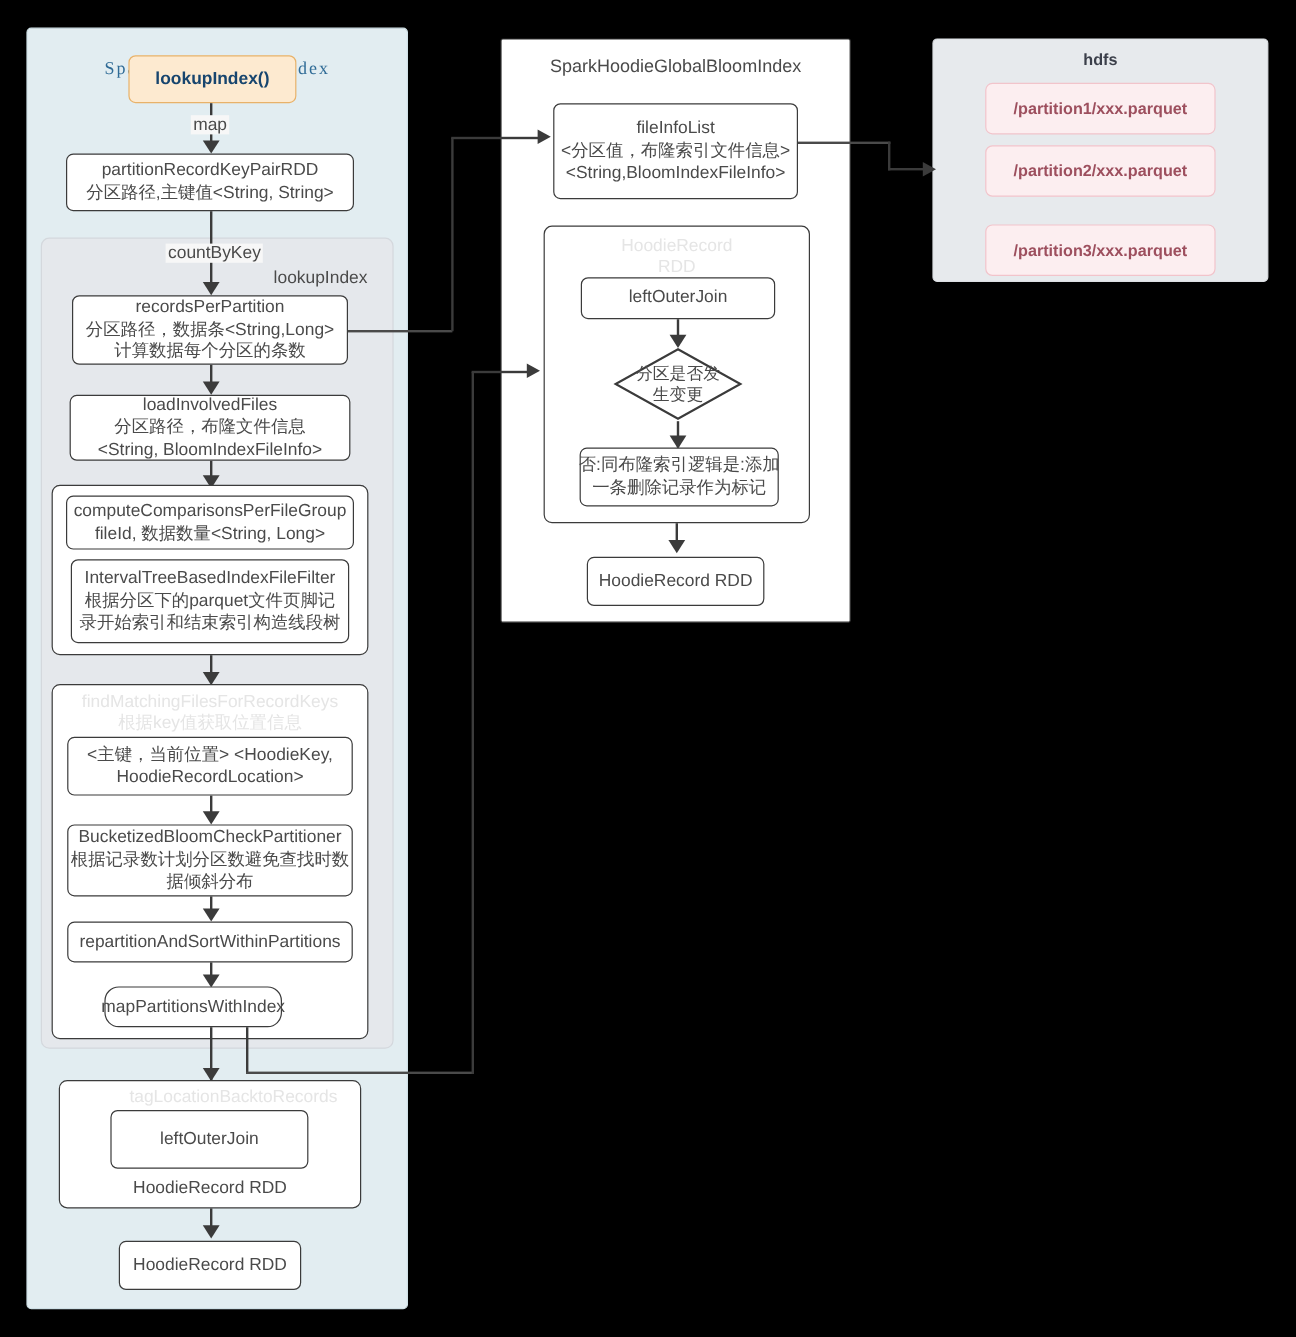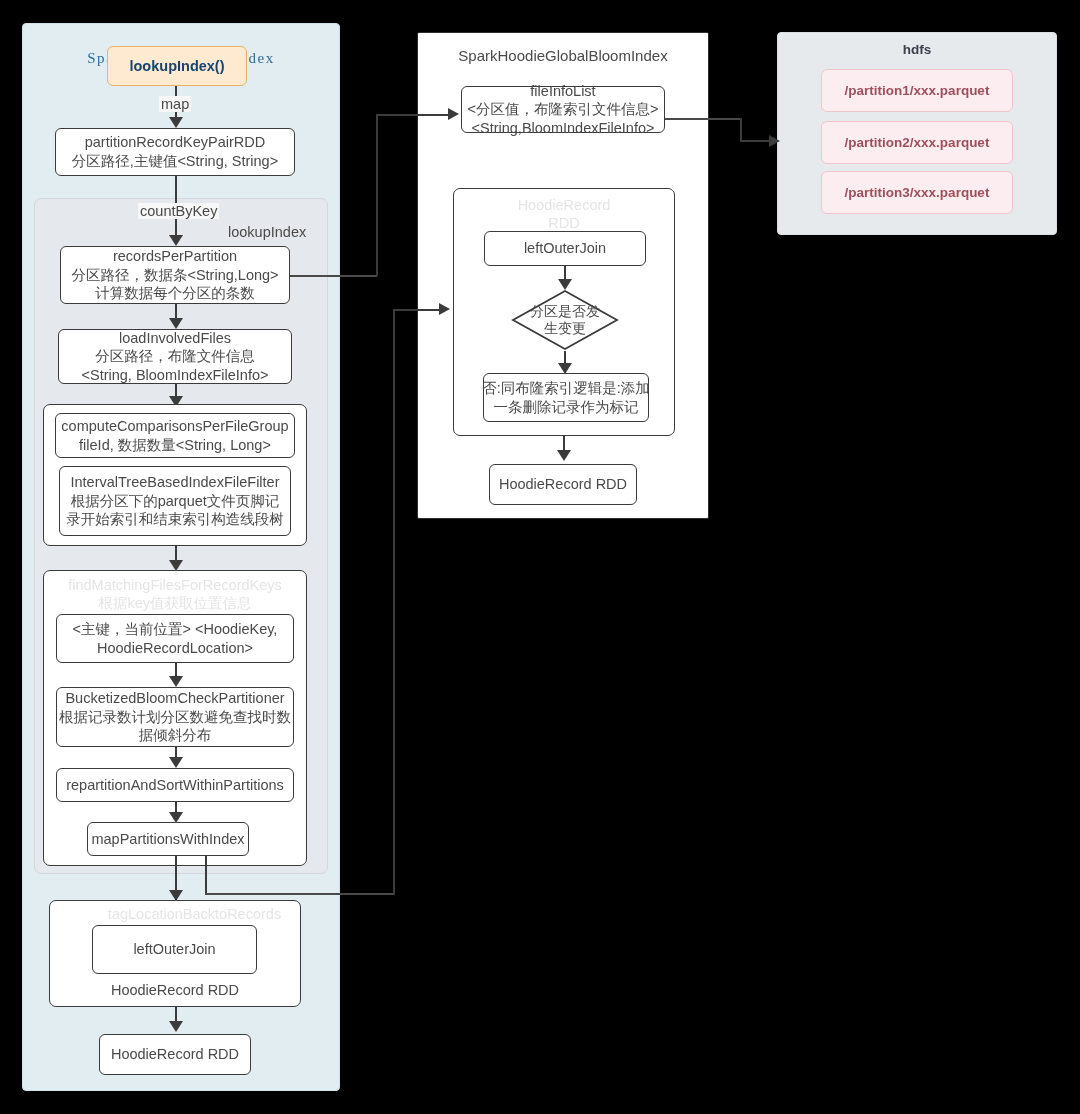--- a/index.html
+++ b/index.html
@@ -244,21 +244,21 @@
   <div class="vline" style="left:175px; top:747px; height:18px;"></div>
   <div class="arrowdown" style="left:169px; top:757px;"></div>
 
   <div class="box" style="left:56px; top:768px; width:238px; height:34px;">
     <span class="ln">repartitionAndSortWithinPartitions</span>
   </div>
 
   <div class="vline" style="left:175px; top:802px; height:18px;"></div>
   <div class="arrowdown" style="left:169px; top:812px;"></div>
 
-  <div class="box" style="left:87px; top:822px; width:162px; height:34px;">
+  <div class="box" style="left:87px; top:822px; width:148px; height:34px;border-radius:12px;">
     <span class="ln">mapPartitionsWithIndex</span>
   </div>
 
   <div class="vline" style="left:175px; top:856px; height:52px;"></div>
   <div class="arrowdown" style="left:169px; top:890px;"></div>
 
   <div class="shellbox" style="left:49px; top:900px; width:252px; height:107px;"></div>
   <div class="shell-title" style="left:49px; width:291px; top:905px;">tagLocationBacktoRecords</div>
   <div class="box" style="left:92px; top:925px; width:165px; height:49px;">
     <span class="ln">leftOuterJoin</span>
@@ -269,21 +269,21 @@
   <div class="arrowdown" style="left:169px; top:1021px;"></div>
 
   <div class="box" style="left:99px; top:1034px; width:152px; height:41px;">
     <span class="ln">HoodieRecord RDD</span>
   </div>
 
   <div class="panel-mid">
     <div class="title-mid">SparkHoodieGlobalBloomIndex</div>
   </div>
 
-  <div class="box" style="left:461px; top:86px; width:204px; height:47px;">
+  <div class="box" style="left:461px; top:86px; width:204px; height:80px;">
     <span class="ln">fileInfoList</span>
     <span class="ln">&lt;分区值，布隆索引文件信息&gt;</span>
     <span class="ln">&lt;String,BloomIndexFileInfo&gt;</span>
   </div>
 
   <div class="shellbox" style="left:453px; top:188px; width:222px; height:248px;"></div>
   <div class="shell-title" style="left:453px; width:222px; top:196px;">
     <span>HoodieRecord</span><br>
     <span>RDD</span>
   </div>
@@ -318,21 +318,21 @@
 
   <div class="box" style="left:489px; top:464px; width:148px; height:41px;">
     <span class="ln">HoodieRecord RDD</span>
   </div>
 
   <div class="panel-hdfs">
     <div class="title-hdfs">hdfs</div>
   </div>
   <div class="hdfs-item" style="left:821px; top:69px;">/partition1/xxx.parquet</div>
   <div class="hdfs-item" style="left:821px; top:121px;">/partition2/xxx.parquet</div>
-  <div class="hdfs-item" style="left:821px; top:171px;text-align:center;">/partition3/xxx.parquet</div>
+  <div class="hdfs-item" style="left:821px; top:187px;text-align:center;">/partition3/xxx.parquet</div>
 
   <div class="thinh" style="left:290px; top:275px; width:87px;"></div>
   <div class="vline" style="left:376px; top:115px; height:161px;"></div>
   <div class="hline" style="left:376px; top:114px; width:74px;"></div>
   <div class="arrowright" style="left:448px; top:108px;"></div>
 
   <div class="thinh" style="left:665px; top:118px; width:77px;"></div>
   <div class="vline" style="left:740px; top:118px; height:24px;"></div>
   <div class="hline" style="left:740px; top:140px; width:32px;"></div>
   <div class="arrowright" style="left:769px; top:135px;"></div>

